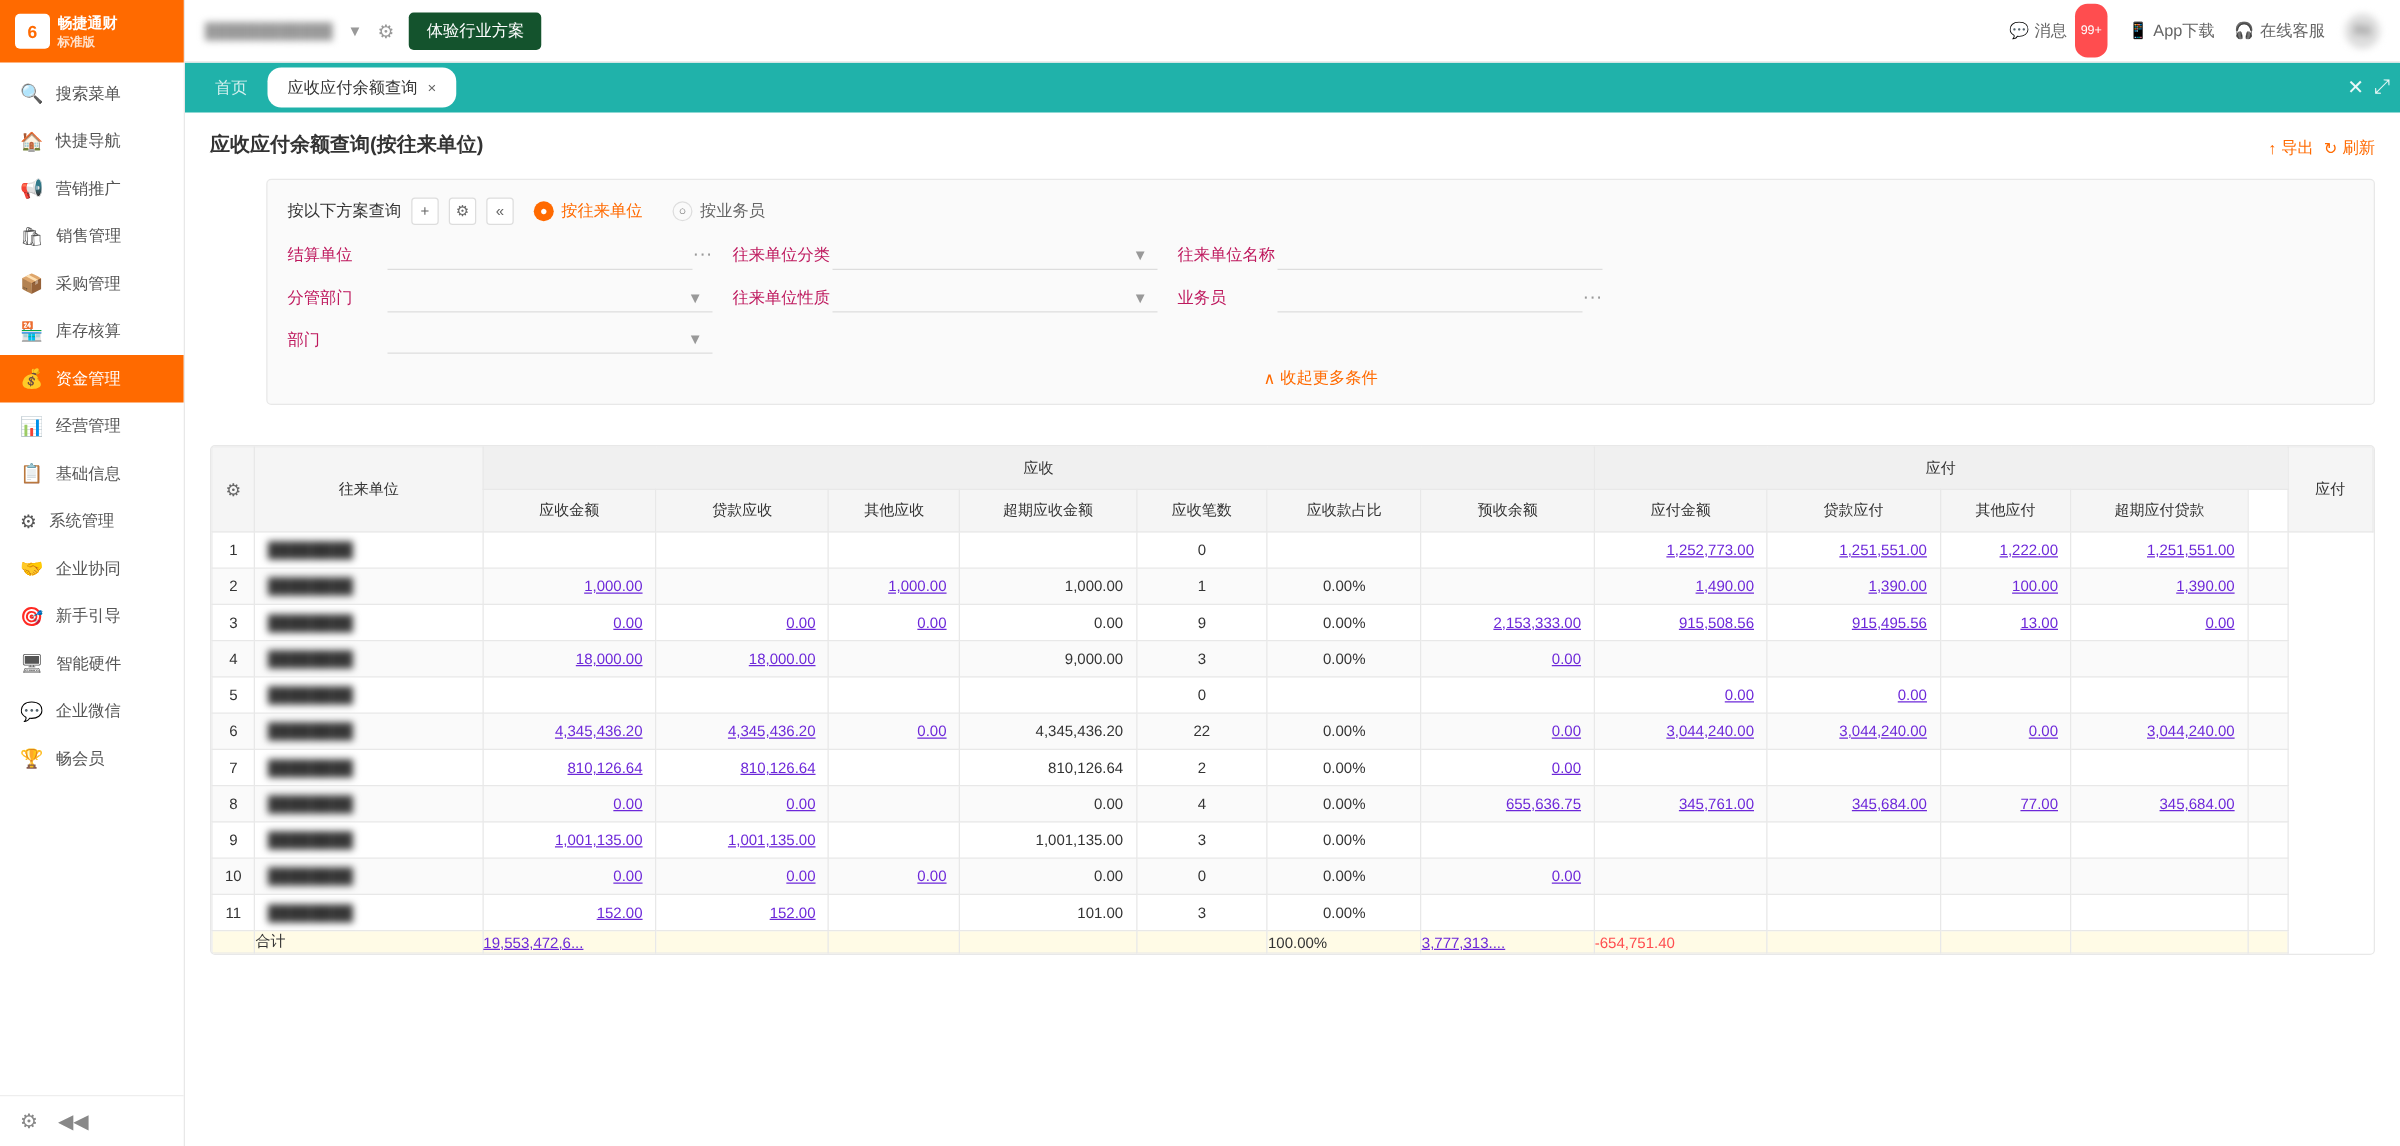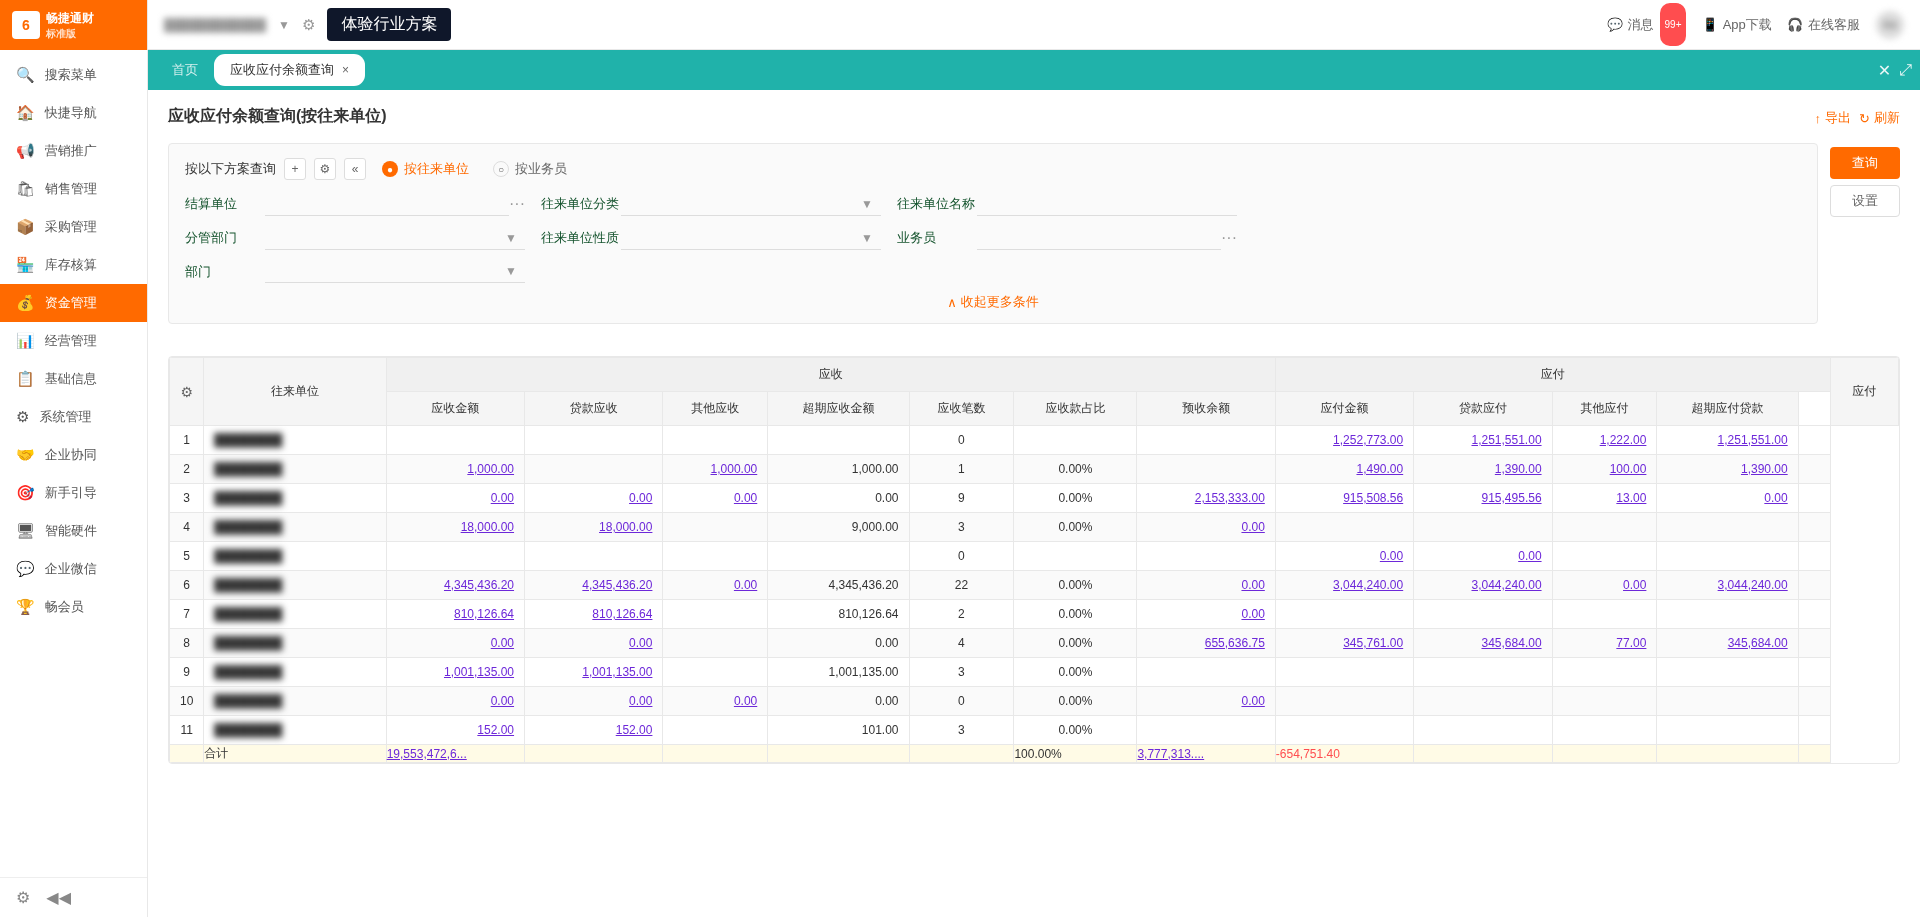--- a/index.html
+++ b/index.html
@@ -36,22 +36,22 @@
     .top-header {
       position: fixed; left: 148px; top: 0; right: 0; height: 50px;
       background: #fff; border-bottom: 1px solid #e8e8e8;
       display: flex; align-items: center; padding: 0 16px; z-index: 99;
       justify-content: space-between;
     }
     .top-header-left { display: flex; align-items: center; gap: 12px; }
     .company-name { color: #999; font-size: 12px; }
     .top-header-right { display: flex; align-items: center; gap: 16px; }
     .header-btn-orange {
-      background: #0f172a; color: #fff; border: none; border-radius: 4px;
-      padding: 6px 14px; cursor: pointer; font-size: 16px;
+      background: #14532d; color: #fff; border: none; border-radius: 4px;
+      padding: 6px 14px; cursor: pointer; font-size: 13px;
     }
     .header-tool { color: #666; font-size: 13px; cursor: pointer; display: flex; align-items: center; gap: 4px; }
     .notification-badge {
       background: #ff4d4f; color: #fff; border-radius: 10px; font-size: 10px;
       padding: 16px 5px; margin-left: 2px;
     }
     .user-avatar {
       width: 28px; height: 28px; background: #ddd; border-radius: 50%;
       display: flex; align-items: center; justify-content: center; color: #666;
     }
@@ -81,21 +81,21 @@
     
     .page-header { display: flex; align-items: flex-end; justify-content: space-between; margin-bottom: 16px; }
     .page-title { font-size: 16px; font-weight: bold; color: #333; }
     .page-actions { display: flex; gap: 8px; }
     .page-action-btn {
       color: #ff6a00; background: none; border: none; cursor: pointer; font-size: 13px;
       display: flex; align-items: center; gap: 4px;
     }
 
     
-    .filter-area { background: #fafafa; border: 1px solid #e8e8e8; border-radius: 4px; padding: 12px 16px; margin-bottom: 16px; }
+    .filter-area { background: #fafafa; border: 1px solid #e8e8e8; border-radius: 4px; padding: 12px 16px; margin-bottom: 16px; margin-left: 45px; }
     .filter-row { display: flex; align-items: center; gap: 16px; margin-bottom: 10px; }
     .filter-row:last-child { margin-bottom: 0; }
     .filter-label-row { display: flex; align-items: center; gap: 8px; margin-bottom: 10px; }
     .filter-scheme-label { color: #333; font-size: 13px; font-weight: 500; }
     .filter-icon-btn {
       width: 22px; height: 22px; border: 1px solid #ddd; border-radius: 3px;
       display: flex; align-items: center; justify-content: center; cursor: pointer;
       color: #666; font-size: 12px; background: #fff;
     }
     .scheme-option {
@@ -111,21 +111,21 @@
       cursor: pointer; color: #666; font-size: 13px;
     }
     .scheme-option2 .dot2 {
       width: 16px; height: 16px; border-radius: 50%; border: 1px solid #ddd;
       display: flex; align-items: center; justify-content: center; color: #666; font-size: 10px;
     }
     .filter-field {
       flex: 1; display: flex; align-items: center; position: relative;
       min-width: 160px; max-width: 340px;
     }
-    .filter-field-label { color: #14532d; font-size: 13px; width: 80px; flex-shrink: 0; }
+    .filter-field-label { color: #be185d; font-size: 13px; width: 80px; flex-shrink: 0; }
     .filter-field-input {
       flex: 1; border: none; border-bottom: 1px solid #ddd; padding: 4px 8px;
       font-size: 13px; color: #333; outline: none; background: transparent;
     }
     .filter-field-select {
       flex: 1; border: none; border-bottom: 1px solid #ddd; padding: 4px 8px;
       font-size: 13px; color: #333; background: transparent; cursor: pointer;
       display: flex; align-items: center; justify-content: space-between;
     }
     .filter-dots { color: #999; font-size: 16px; cursor: pointer; }
@@ -379,24 +379,20 @@
             </div>
           </div>
         </div>
 
         <div class="collapse-btn">
           <span>∧</span>
           <span>收起更多条件</span>
         </div>
       </div>
 
-      <div style="display:flex;flex-direction:column;gap:6px;padding-top:4px;">
-        <button class="query-btn" style="background:#ff6a00;color:#fff;border:none;border-radius:4px;padding:7px 16px;cursor:pointer;font-size:13px;">查询</button>
-        <button class="set-btn" style="background:#fff;color:#666;border:1px solid #ddd;border-radius:4px;padding:6px 16px;cursor:pointer;font-size:13px;">设置</button>
-      </div>
     </div>
 
     <div class="table-container">
       <table>
         <thead>
           <tr>
             <th rowspan="2" style="width:32px;">
               <span class="settings-icon">⚙</span>
             </th>
             <th rowspan="2" style="min-width:120px;">

